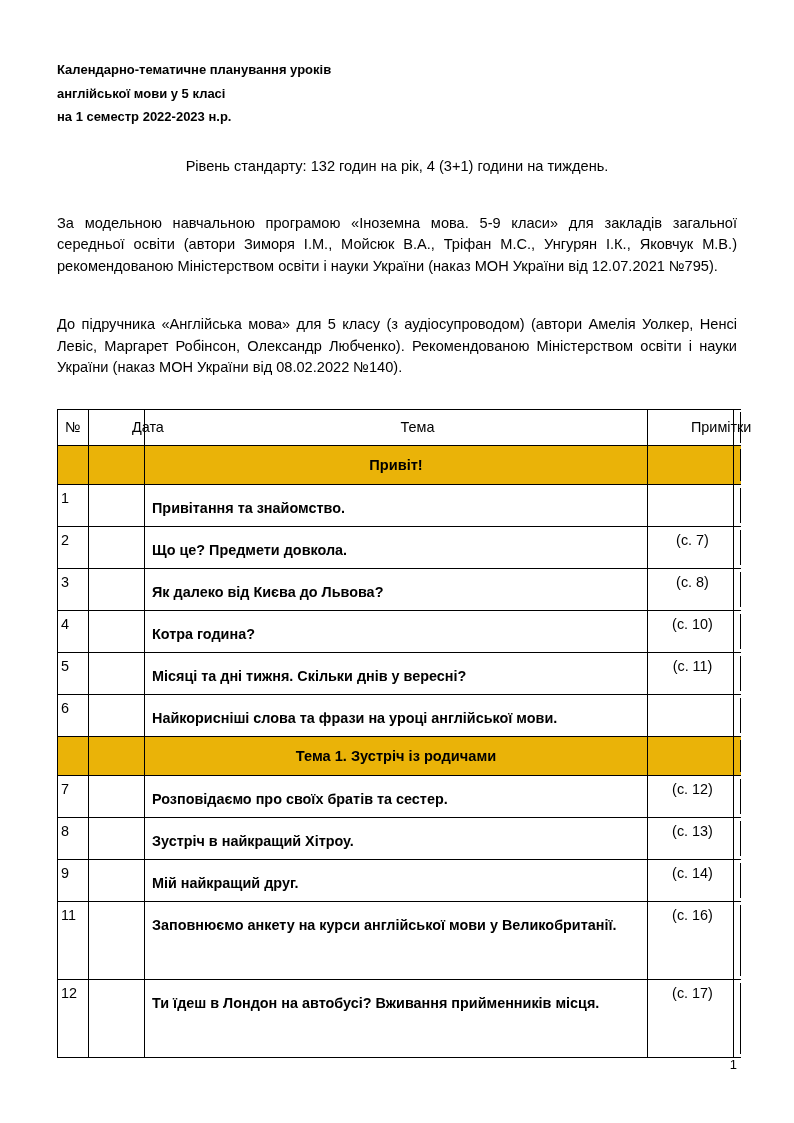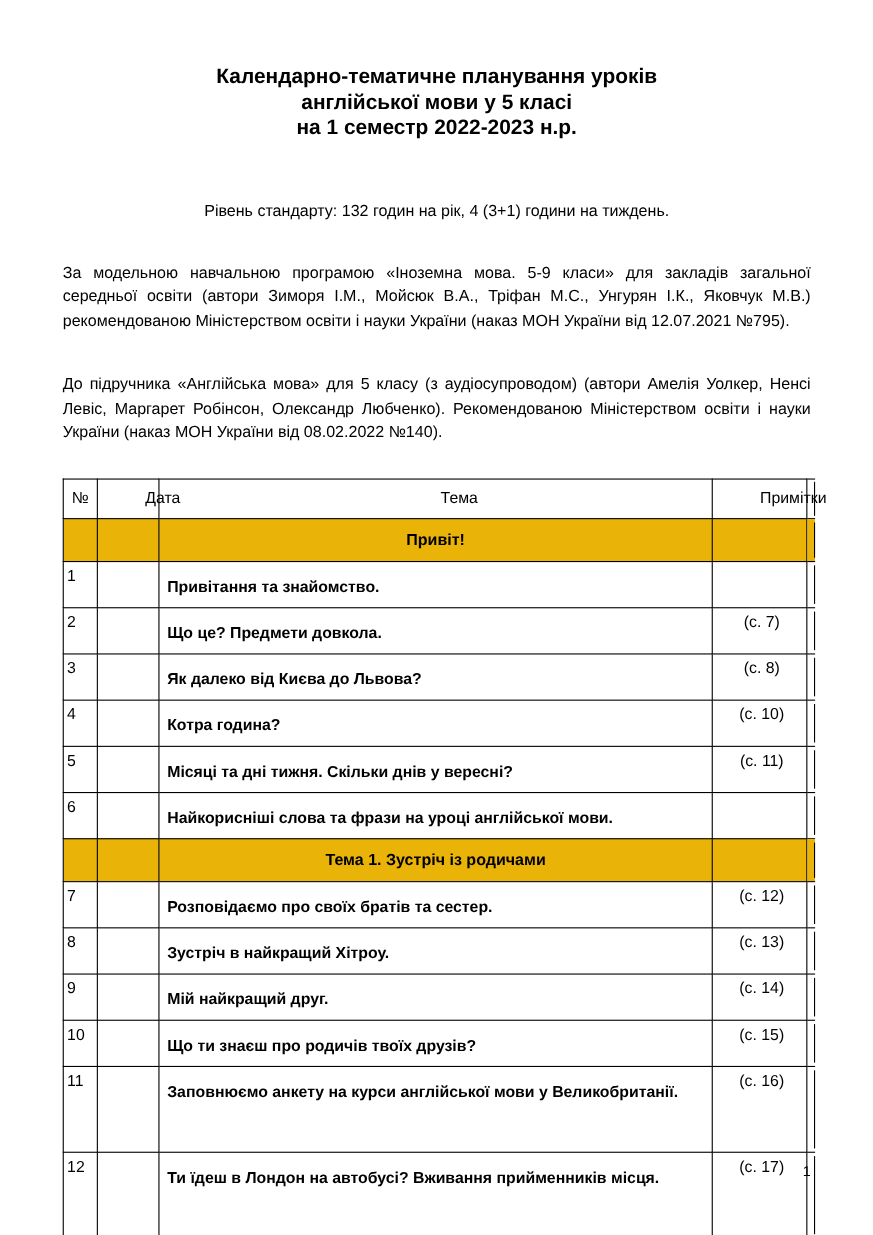--- a/index.html
+++ b/index.html
@@ -20,35 +20,35 @@
     left: 0;
     top: 0;
     width: 794px;
     height: 1123px;
     box-sizing: border-box;
     padding: 55px 57px 0 57px;
   }
 
   
   .title-block {
-    text-align: center;
+    text-align: left;
     font-weight: bold;
-    font-size: 19px;
+    font-size: 13px;
     line-height: 23.5px;
     margin: 0 0 0 0;
     padding-top: 3px;
   }
   .title-line { display: block; }
 
   
   .centered-note {
     text-align: center;
     font-size: 14.6px;
     line-height: 20px;
-    margin-top: 53px;
+    margin-top: 27px;
   }
   .para {
     text-align: justify;
     text-justify: inter-word;
     font-size: 14.6px;
     line-height: 21.5px;
     margin-top: 37px;
   }
   .para.second { }
 
@@ -249,27 +249,20 @@
           <td class="note">(с. 13)</td>
           <td class="tail"></td>
         </tr>
         <tr class="lesson-row">
           <td class="num">9</td>
           <td class="date"></td>
           <td class="topic">Мій найкращий друг.</td>
           <td class="note">(с. 14)</td>
           <td class="tail"></td>
         </tr>
-        <tr class="lesson-row">
-          <td class="num">10</td>
-          <td class="date"></td>
-          <td class="topic">Що ти знаєш про родичів твоїх друзів?</td>
-          <td class="note">(с. 15)</td>
-          <td class="tail"></td>
-        </tr>
         <tr class="lesson-row two-line">
           <td class="num">11</td>
           <td class="date"></td>
           <td class="topic">Заповнюємо анкету на курси англійської мови у Великобританії.</td>
           <td class="note">(с. 16)</td>
           <td class="tail"></td>
         </tr>
         <tr class="lesson-row two-line">
           <td class="num">12</td>
           <td class="date"></td>

